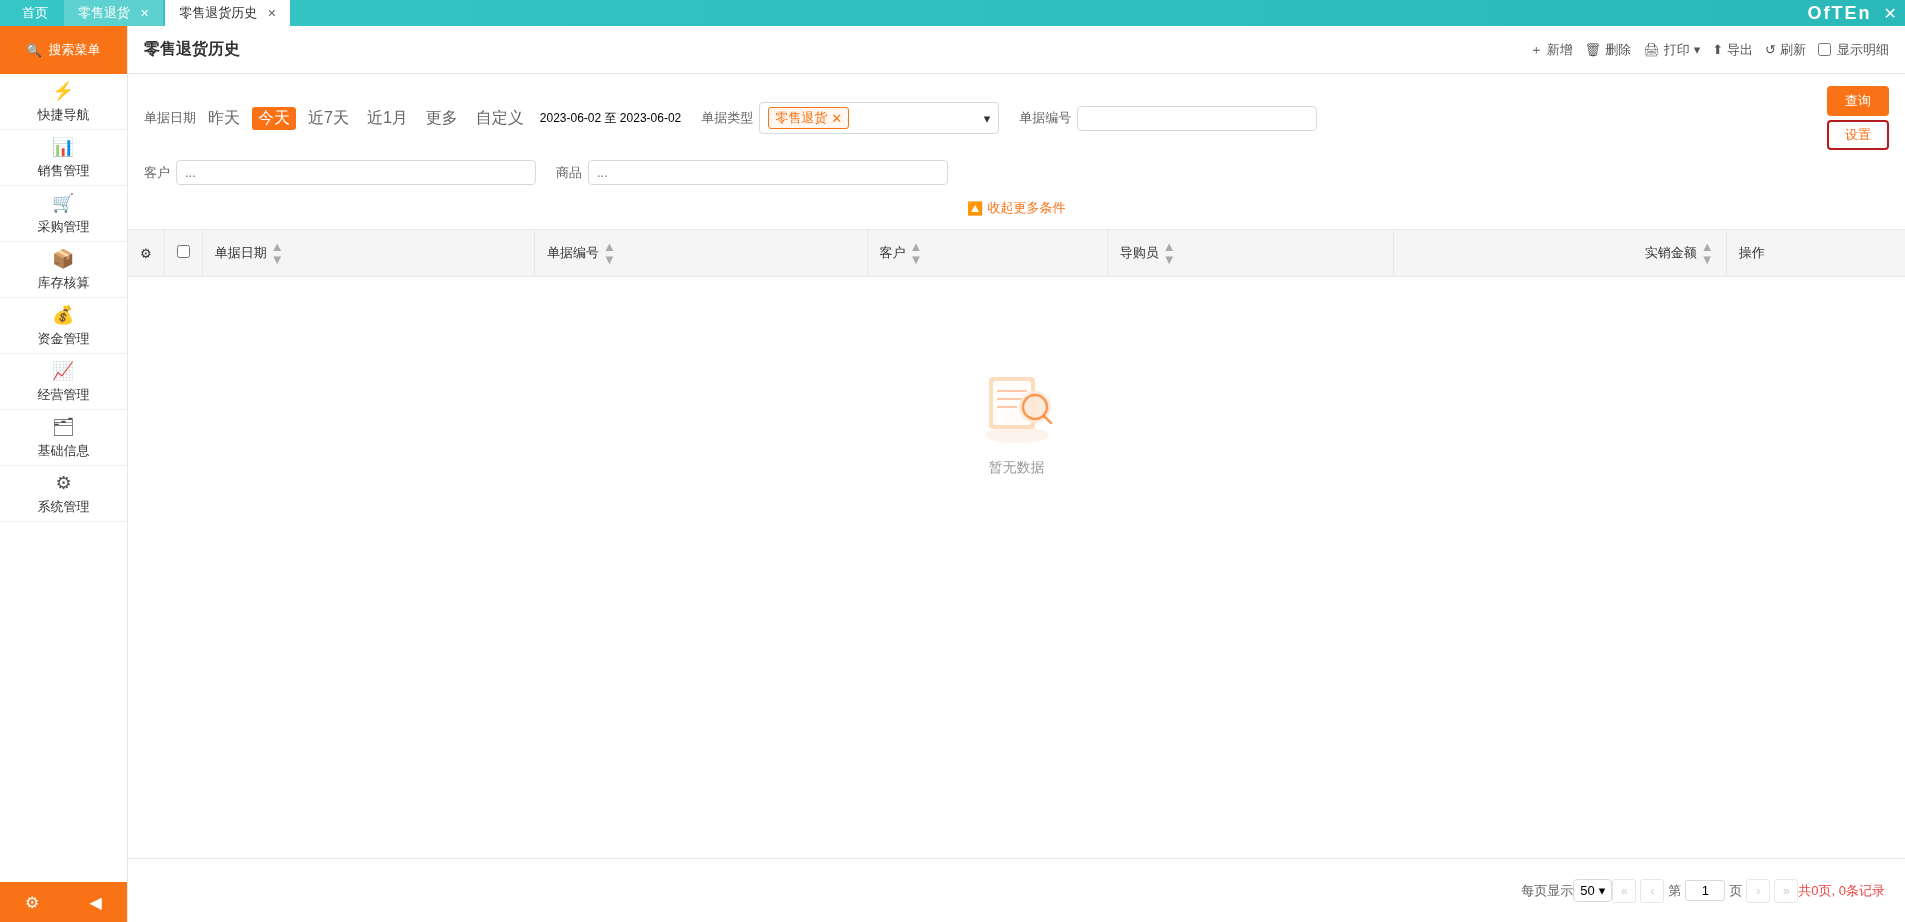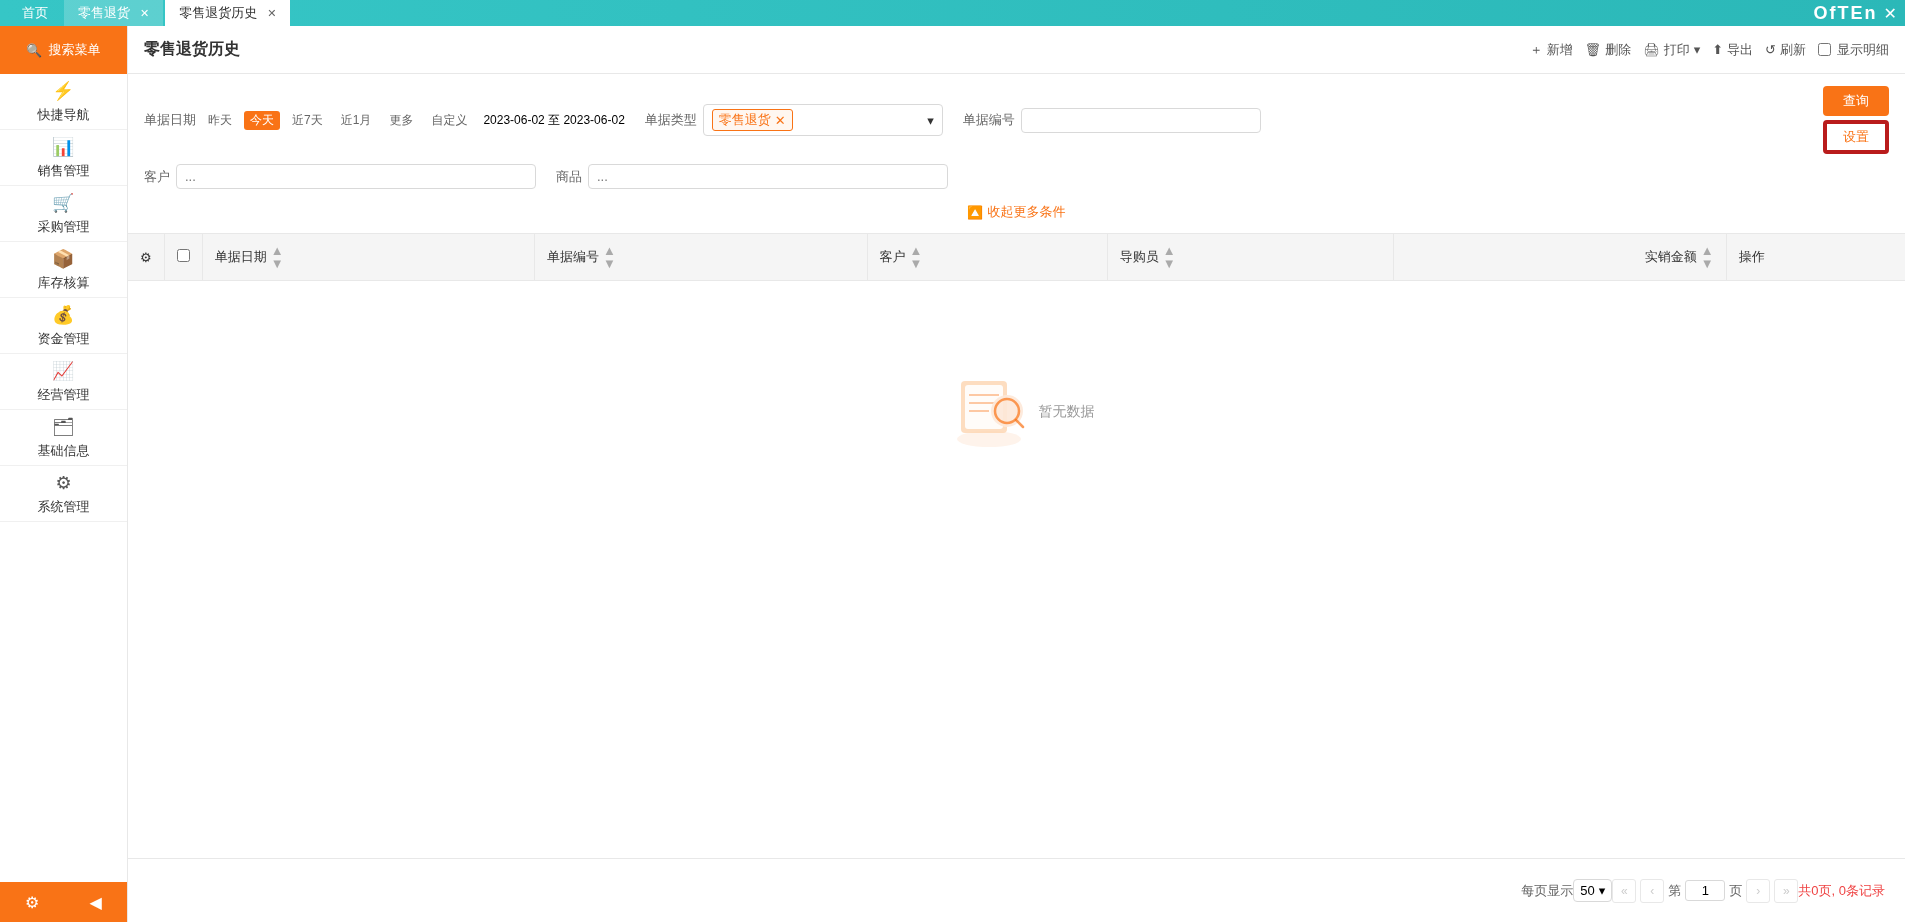--- a/index.html
+++ b/index.html
@@ -47,21 +47,21 @@
       cursor: pointer;
       color: #666;
       margin-left: 4px;
     }
     .tab-item.inactive .tab-close { color: #fff; }
     .top-bar-right {
       display: flex;
       align-items: center;
       color: #fff;
       font-size: 13px;
-      gap: 6px;
+      gap: 12px;
     }
     .close-btn {
       font-size: 16px;
       cursor: pointer;
       color: #fff;
     }
 
     
     .main-layout {
       display: flex;
@@ -161,21 +161,21 @@
       color: #fff;
       border: none;
       border-radius: 4px;
       padding: 6px 18px;
       cursor: pointer;
       font-size: 13px;
     }
     .btn-settings {
       background: #fff;
       color: #f97316;
-      border: 4px solid #b91c1c;
+      border: 2px solid #b91c1c;
       border-radius: 4px;
       padding: 4px 16px;
       cursor: pointer;
       font-size: 13px;
     }
     .show-detail-checkbox {
       display: flex;
       align-items: center;
       gap: 6px;
       font-size: 13px;
@@ -208,21 +208,21 @@
     }
     .date-shortcuts {
       display: flex;
       align-items: center;
       gap: 6px;
     }
     .date-btn {
       padding: 1px 6px;
       border-radius: 3px;
       cursor: pointer;
-      font-size: 12px;
+      font-size: 16px;
       color: #666;
     }
     .date-btn.active {
       background: #f97316;
       color: #fff;
     }
     .date-range {
       font-size: 12px;
       color: #000000;
       margin-left: 4px;
@@ -310,20 +310,21 @@
       font-size: 8px;
       color: #aaa;
       line-height: 1;
     }
     .settings-col { width: 36px; text-align: center; }
     .check-col { width: 36px; text-align: center; }
 
     
     .empty-state {
       display: flex;
+      flex-direction: column;
       align-items: center;
       justify-content: center;
       padding: 80px 0;
     }
     .empty-icon {
       width: 100px;
       height: 90px;
       margin-bottom: 12px;
     }
     .empty-text {

